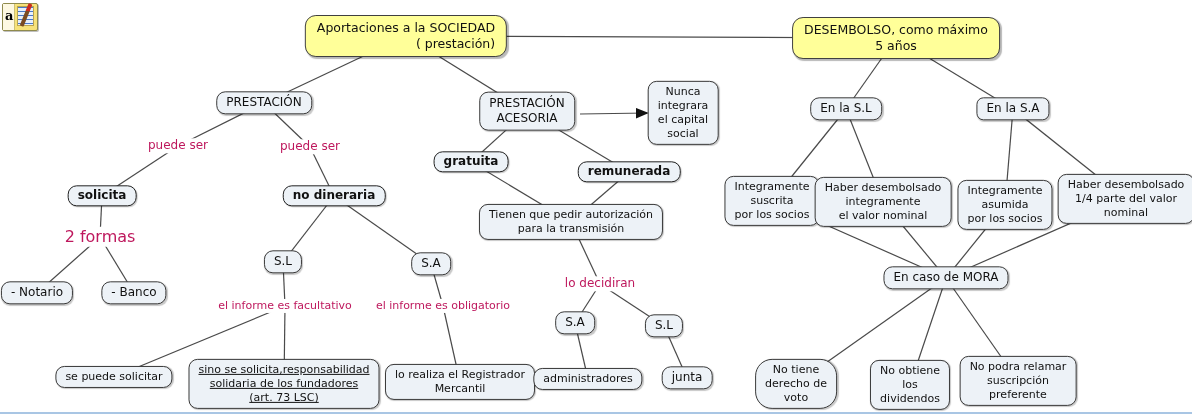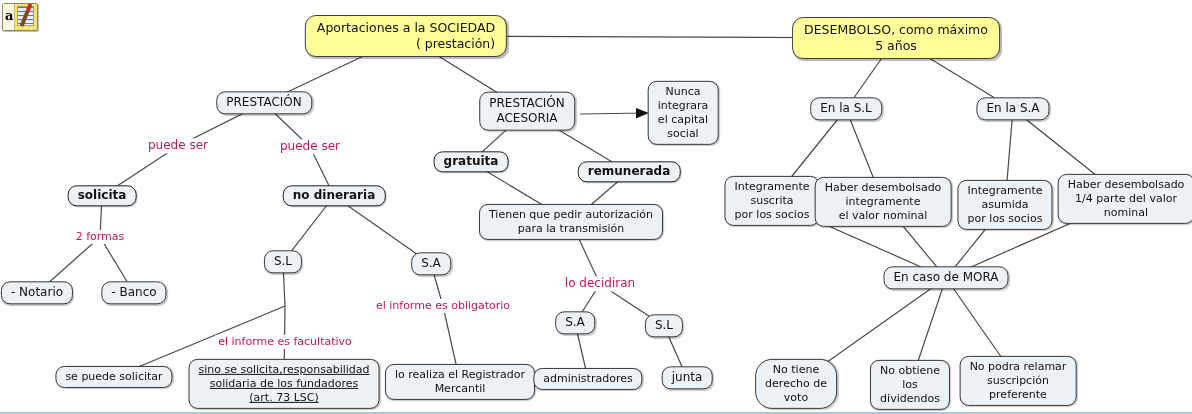--- a/index.html
+++ b/index.html
@@ -133,32 +133,32 @@
 el capital
 social</div>
       <div class="node label" style="left: 178px; top: 146px; font-size: 12px;">puede ser</div>
       <div class="node label" style="left: 310px; top: 147px; font-size: 12px;">puede ser</div>
       <div class="node box-bold" style="left: 471px; top: 162px; font-size: 12px;">gratuita</div>
       <div class="node box-bold" style="left: 629px; top: 172px; font-size: 12px;">remunerada</div>
       <div class="node box-bold" style="left: 102px; top: 196px; font-size: 12px;">solicita</div>
       <div class="node box-bold" style="left: 334px; top: 196px; font-size: 12px;">no dineraria</div>
       <div class="node box" style="left: 571px; top: 222px; font-size: 11px;">Tienen que pedir autorización
 para la transmisión</div>
-      <div class="node label" style="left: 100px; top: 237px; font-size: 11px;">2 formas</div>
+      <div class="node label" style="left: 100px; top: 237px; font-size: 16px;">2 formas</div>
       <div class="node box" style="left: 283px; top: 262px; font-size: 12px;">S.L</div>
       <div class="node box" style="left: 431px; top: 264px; font-size: 12px;">S.A</div>
       <div class="node label" style="left: 600px; top: 284px; font-size: 12px;">lo decidiran</div>
       <div class="node box" style="left: 37px; top: 293px; font-size: 12px;">- Notario</div>
       <div class="node box" style="left: 134px; top: 293px; font-size: 12px;">- Banco</div>
-      <div class="node label" style="left: 285px; top: 306px; font-size: 11px; margin-top: 36px;">el informe es facultativo</div>
+      <div class="node label" style="left: 285px; top: 306px; font-size: 11px;">el informe es facultativo</div>
       <div class="node label" style="left: 443px; top: 306px; font-size: 11px;">el informe es obligatorio</div>
       <div class="node box" style="left: 575px; top: 323px; font-size: 12px;">S.A</div>
       <div class="node box" style="left: 664px; top: 326px; font-size: 12px;">S.L</div>
       <div class="node box" style="left: 846px; top: 109px; font-size: 12px;">En la S.L</div>
-      <div class="node box" style="left: 1013px; top: 109px; font-size: 12px;">En la S.A</div>
+      <div class="node box" style="left: 1013px; top: 109px; font-size: 12px; border-radius: 7px;">En la S.A</div>
       <div class="node box" style="left: 772px; top: 201px; font-size: 11px;">Integramente
 suscrita
 por los socios</div>
       <div class="node box" style="left: 883px; top: 202px; font-size: 11px;">Haber desembolsado
 integramente
 el valor nominal</div>
       <div class="node box" style="left: 1005px; top: 205px; font-size: 11px;">Integramente
 asumida
 por los socios</div>
       <div class="node box" style="left: 1126px; top: 199px; font-size: 11px;">Haber desembolsado

